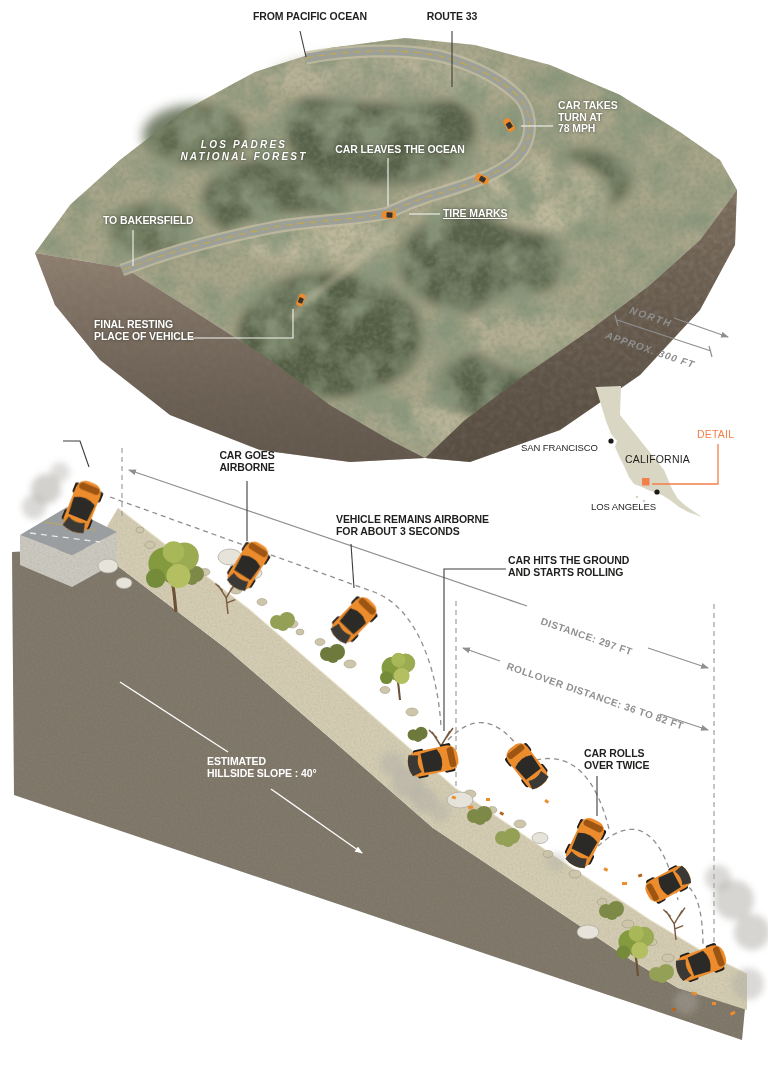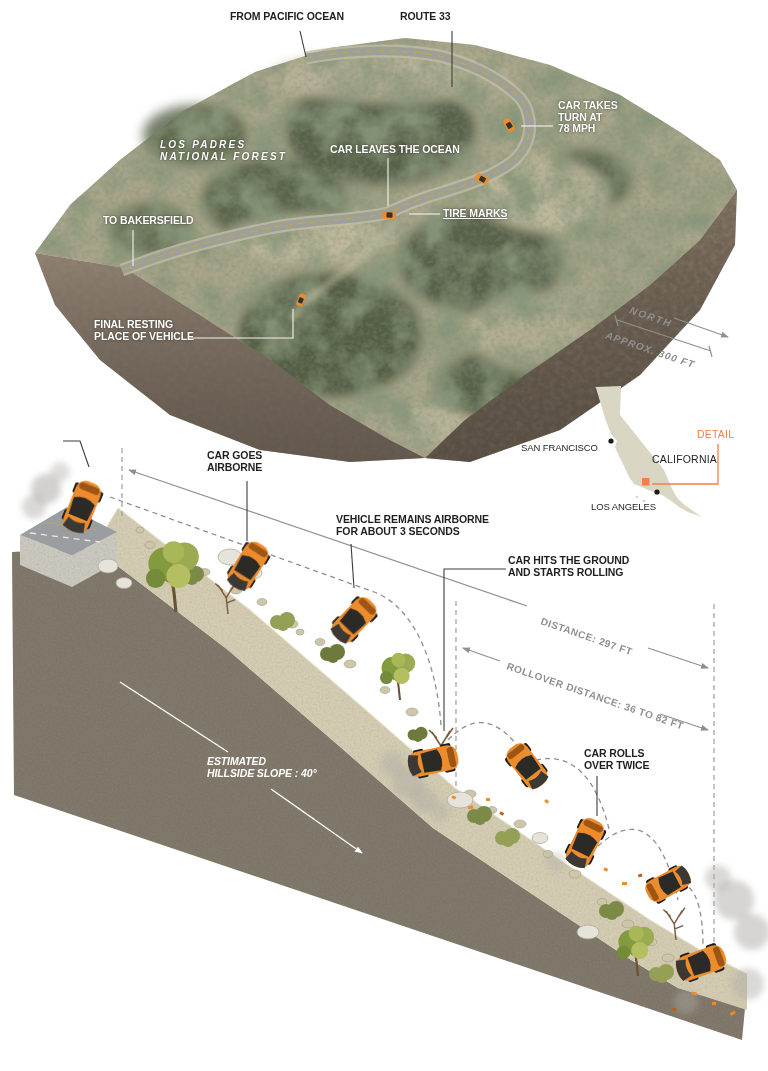--- a/index.html
+++ b/index.html
@@ -2,21 +2,21 @@
 <html style="--car_orange: #ec8c2d; --detail_orange: #f37f4a; --measure_gray: #8f8f8f; --map_beige: #d9d6c3; --hillside_brown: #7d7567; --slope_tan: #d4cdb3; --forest_green: #47523a;"><head>
 <meta charset="utf-8">
 <style>
   html,body{margin:0;padding:0;background:#fff;}
   #stage{position:relative;width:768px;height:1071px;background:#ffffff;overflow:hidden;
          font-family:"Liberation Sans",sans-serif;}
   #art{position:absolute;left:0;top:0;}
   .lbl{position:absolute;font:700 10.5px/11.5px "Liberation Sans",sans-serif;
        color:#1f1f1e;white-space:pre-line;letter-spacing:-0.1px;}
   .lbl.w{color:#fff;text-shadow:0 0 3px rgba(45,45,35,.6),0 0 1px rgba(45,45,35,.5);}
-  .lbl.c{text-align:left;}
+  .lbl.c{text-align:center;}
   .lbl.it{font-style:italic;letter-spacing:2.2px;font-size:10px;}
   .lbl.map{font-weight:400;font-size:9.5px;letter-spacing:-0.1px;}
   .lbl.map.big{font-size:10.5px;letter-spacing:.2px;}
   .lbl.detail{color:var(--detail_orange);}
   .meas{fill:var(--measure_gray);font:700 10px "Liberation Sans",sans-serif;letter-spacing:.5px;}
   .measNorth{fill:var(--measure_gray);font:italic 700 10px "Liberation Sans",sans-serif;letter-spacing:1.8px;}
   .measAppr{fill:var(--measure_gray);font:italic 700 10px "Liberation Sans",sans-serif;letter-spacing:1px;}
   .cb{fill:var(--car_orange);}
   .db{fill:var(--car_orange);}
   .mline{stroke:var(--measure_gray);stroke-width:1.2;fill:none;}
@@ -354,28 +354,28 @@
 78 MPH</div>
 <div class="lbl w it c" style="left:160px;top:139px;width:168px;">LOS PADRES
 NATIONAL FOREST</div>
 <div class="lbl w c" style="left:330px;top:144px;width:140px;">CAR LEAVES THE OCEAN</div>
 <div class="lbl w" style="left:443px;top:208px;text-decoration:underline;">TIRE MARKS</div>
 <div class="lbl w" style="left:103px;top:215px;">TO BAKERSFIELD</div>
 <div class="lbl w" style="left:94px;top:319px;">FINAL RESTING
 PLACE OF VEHICLE</div>
 
 <div class="lbl map" style="left:521px;top:442px;width:84px;text-align:left;">SAN FRANCISCO</div>
-<div class="lbl map big" style="left:625px;top:454px;margin-left:27px;">CALIFORNIA</div>
+<div class="lbl map big" style="left:625px;top:454px;">CALIFORNIA</div>
 <div class="lbl map" style="left:591px;top:501px;">LOS ANGELES</div>
 <div class="lbl map big detail" style="left:697px;top:429px;">DETAIL</div>
 
 <div class="lbl c" style="left:207px;top:450px;width:80px;">CAR GOES
 AIRBORNE</div>
 <div class="lbl" style="left:336px;top:514px;">VEHICLE REMAINS AIRBORNE
 FOR ABOUT 3 SECONDS</div>
 <div class="lbl" style="left:508px;top:555px;">CAR HITS THE GROUND
 AND STARTS ROLLING</div>
 <div class="lbl" style="left:584px;top:748px;">CAR ROLLS
 OVER TWICE</div>
-<div class="lbl w" style="left:207px;top:756px;text-shadow:none;font-style:italic;">ESTIMATED
+<div class="lbl w" style="left:207px;top:756px;text-shadow:none;">ESTIMATED
 HILLSIDE SLOPE : 40°</div>
 
 </div>
 
 </body></html>

